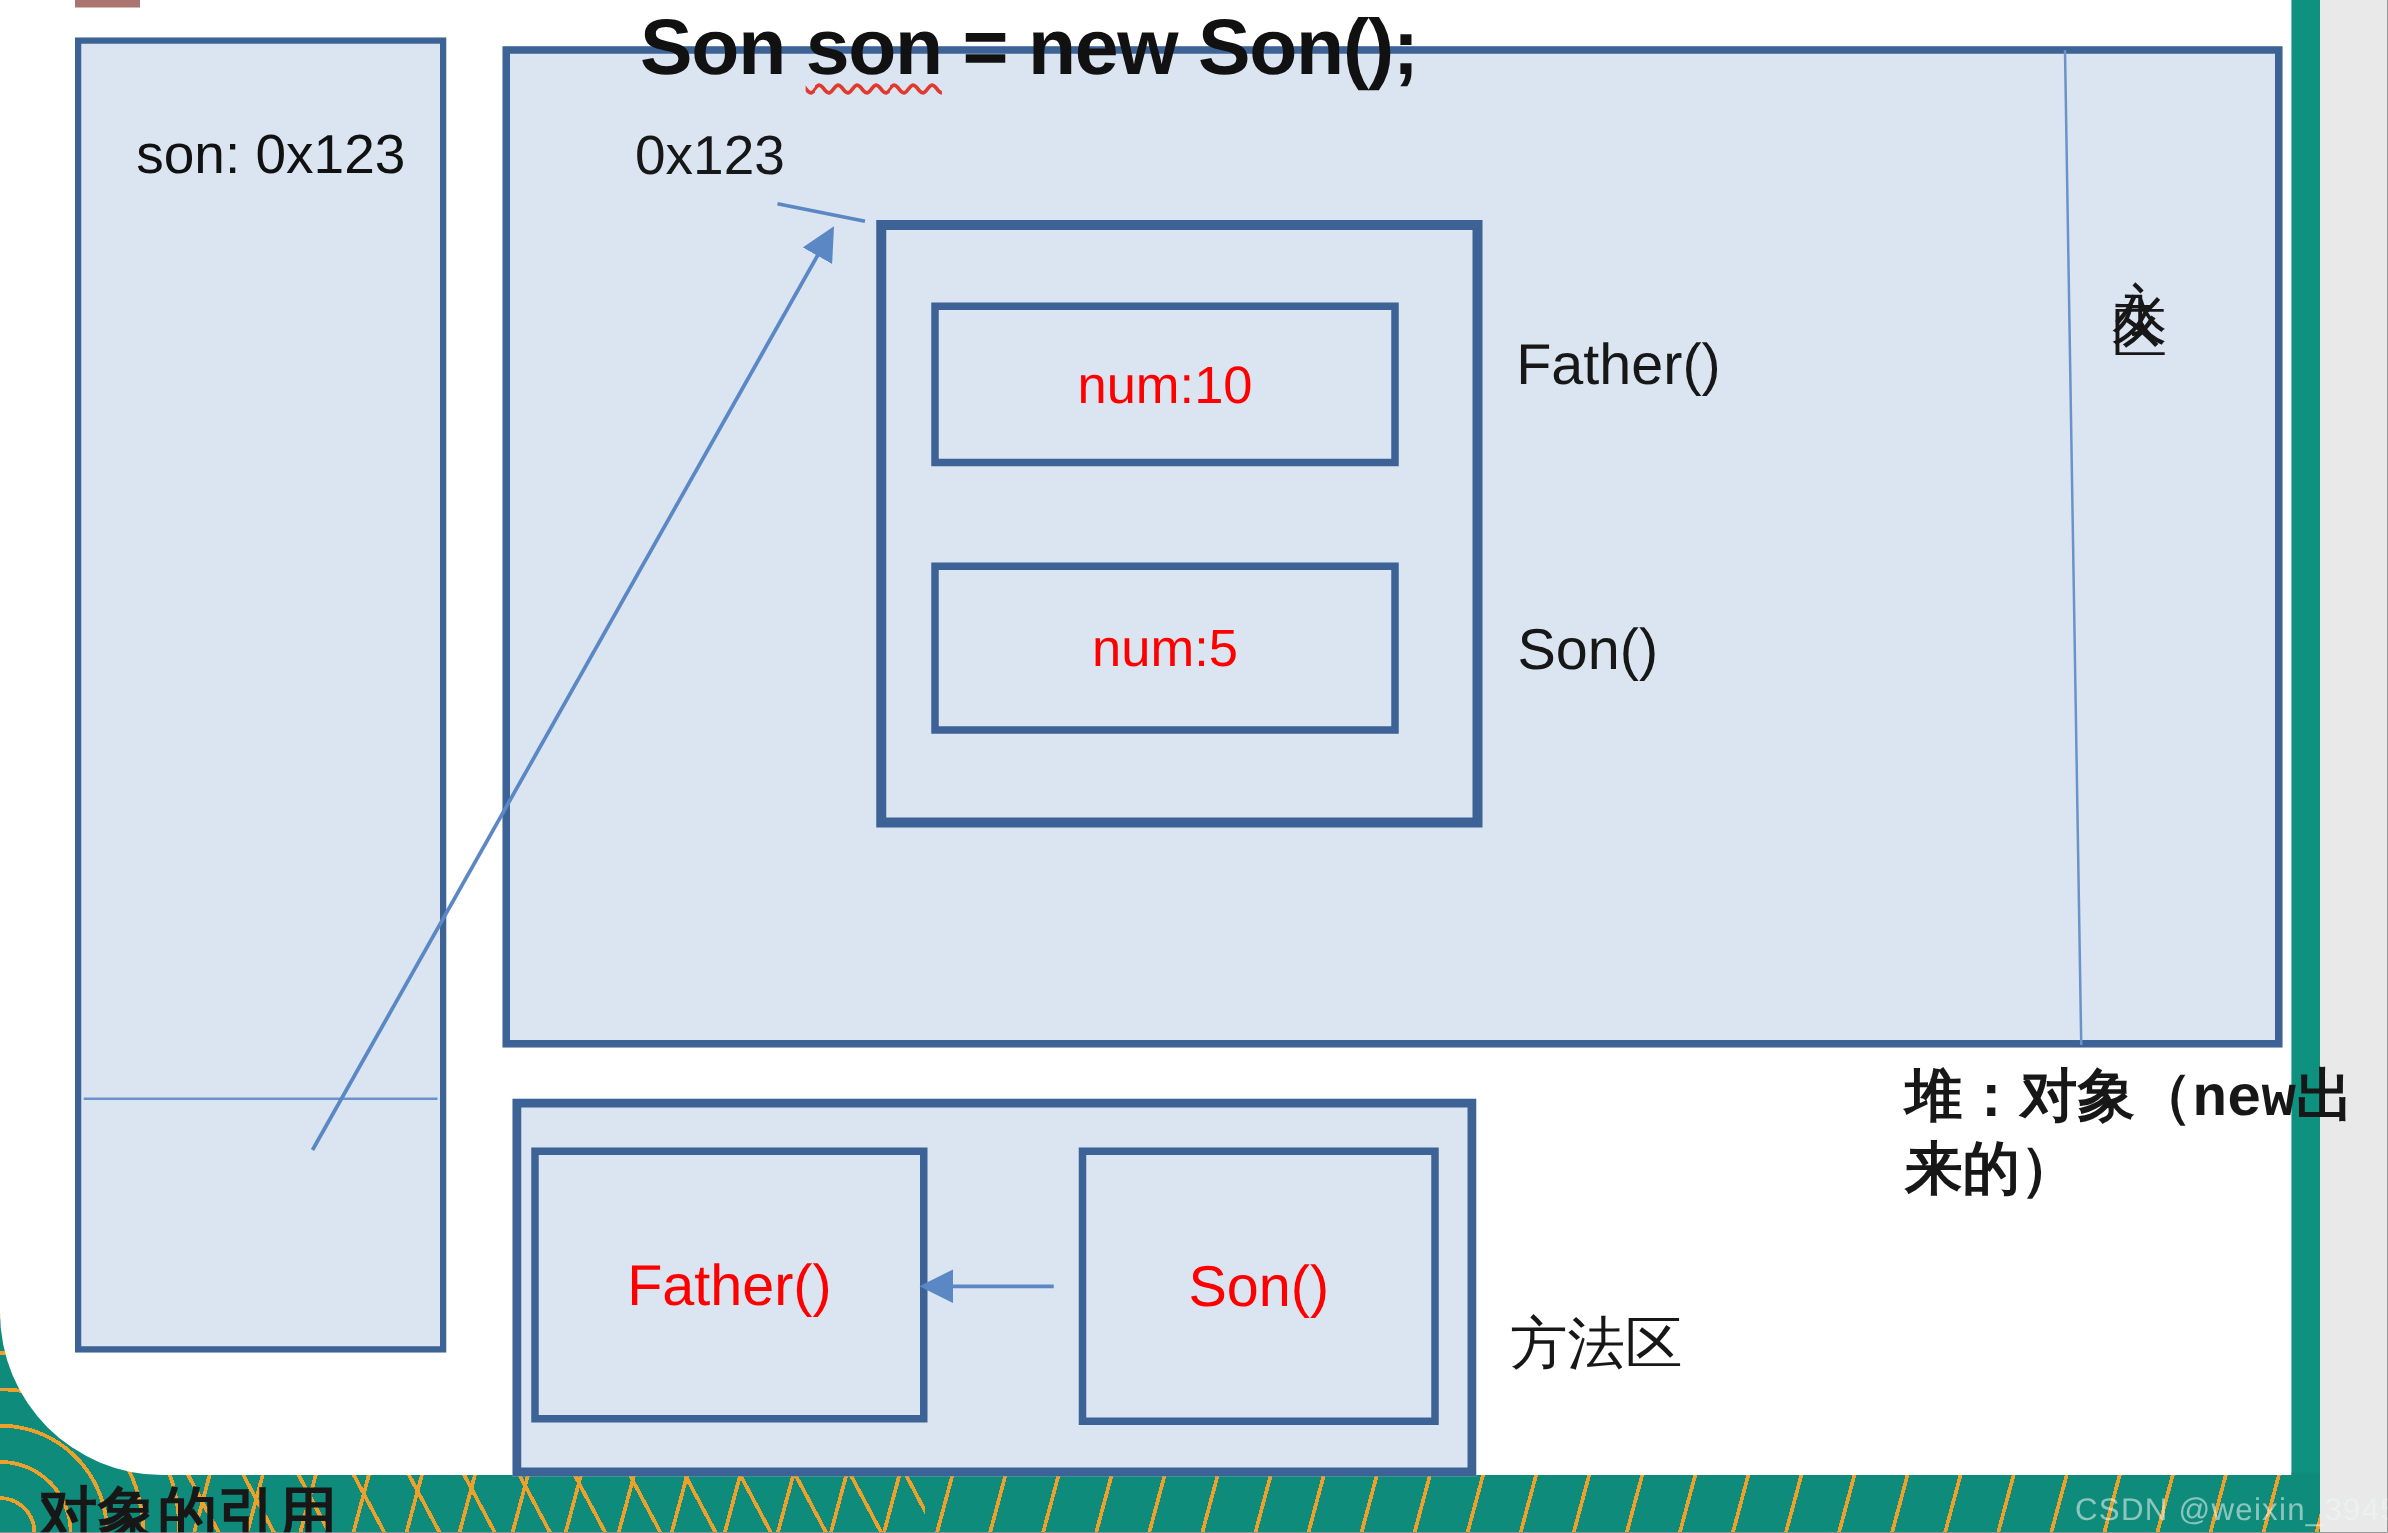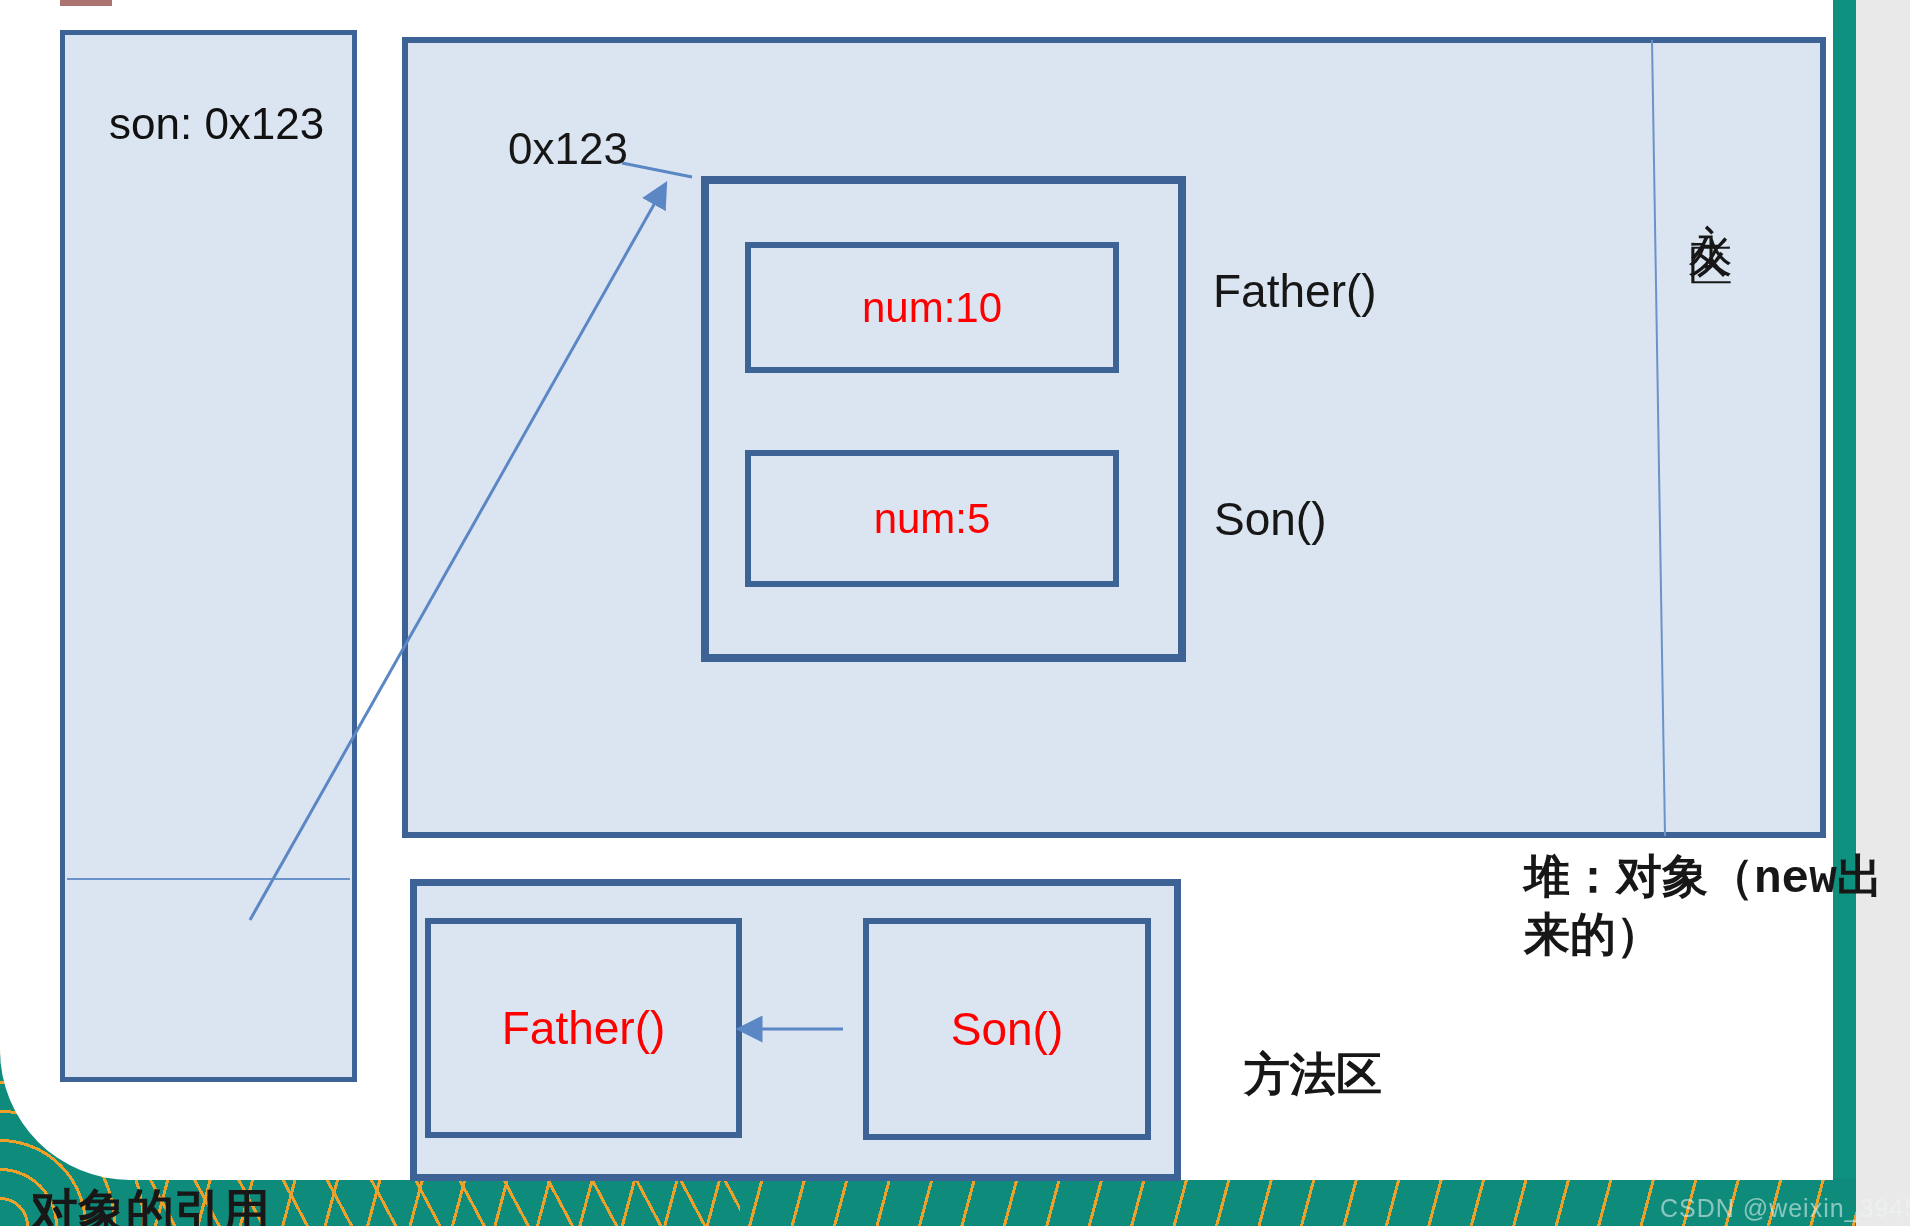--- a/index.html
+++ b/index.html
@@ -44,27 +44,27 @@
   .inner-box{position:absolute;box-sizing:border-box;border:6px solid #3d6396;background:#dbe5f1;
              display:flex;align-items:center;justify-content:center;}
   .father-inner{left:8px;top:32px;width:317px;height:220px;}
   .son-inner{left:446px;top:32px;width:288px;height:222px;}
   .red-label{color:#fe0000;font-size:46px;}
   
   .t{position:absolute;color:#171717;white-space:nowrap;}
   .title{left:512px;top:2px;font-size:63px;font-weight:bold;color:#111;letter-spacing:-1px;}
   .misspelled{text-decoration:underline;text-decoration-style:wavy;text-decoration-color:#e03a2f;
               text-decoration-thickness:3px;text-underline-offset:8px;}
-  .addr-label{left:508px;top:124px;font-size:44px;}
+  .addr-label{left:508px;top:100px;font-size:44px;}
   .ctor-top{left:1213px;top:264px;font-size:46px;}
   .ctor-bottom{left:1214px;top:492px;font-size:46px;}
   .perm-label{left:1682px;top:188px;font-size:44px;writing-mode:vertical-rl;letter-spacing:12px;}
   .heap-cap1{left:1524px;top:846px;font-size:46px;font-weight:bold;font-family:Liberation Mono, monospace;}
   .heap-cap2{left:1524px;top:904px;font-size:46px;font-weight:bold;}
-  .method-cap{left:1244px;top:1044px;font-size:46px;font-weight:bold;}
+  .method-cap{left:1208px;top:1044px;font-size:46px;font-weight:normal;}
   .stack-cap1{left:30px;top:1118px;font-size:48px;font-weight:bold;}
   .stack-cap2{left:30px;top:1180px;font-size:48px;font-weight:bold;}
   .watermark{left:1660px;top:1194px;font-size:25px;color:rgba(240,245,245,0.55);letter-spacing:1px;}
   .arrows{position:absolute;left:0;top:0;width:1910px;height:1226px;pointer-events:none;}
 </style>
 </head>
 <body>
 
 <div class="canvas">
 
@@ -109,20 +109,21 @@
 
     <line x1="250" y1="920" x2="665" y2="185" stroke="#5b87c5" stroke-width="3" marker-end="url(#ah)"></line>
 
     <line x1="622" y1="163" x2="692" y2="177" stroke="#5b87c5" stroke-width="3"></line>
 
     <line x1="843" y1="1029" x2="740" y2="1029" stroke="#5b87c5" stroke-width="3" marker-end="url(#ah)"></line>
 
     <line x1="1652" y1="40" x2="1665" y2="836" stroke="#6b93c9" stroke-width="2"></line>
   </svg>
 
+  <div class="t title"><span>Son </span><span class="misspelled">son</span><span> = new Son();</span></div>
 
   <div class="t addr-label">0x123</div>
   <div class="t ctor-top">Father()</div>
   <div class="t ctor-bottom">Son()</div>
   <div class="t perm-label">永久区</div>
 
   <div class="t heap-cap1">堆：对象（new出</div>
   <div class="t heap-cap2">来的）</div>
 
   <div class="t method-cap">方法区</div>

